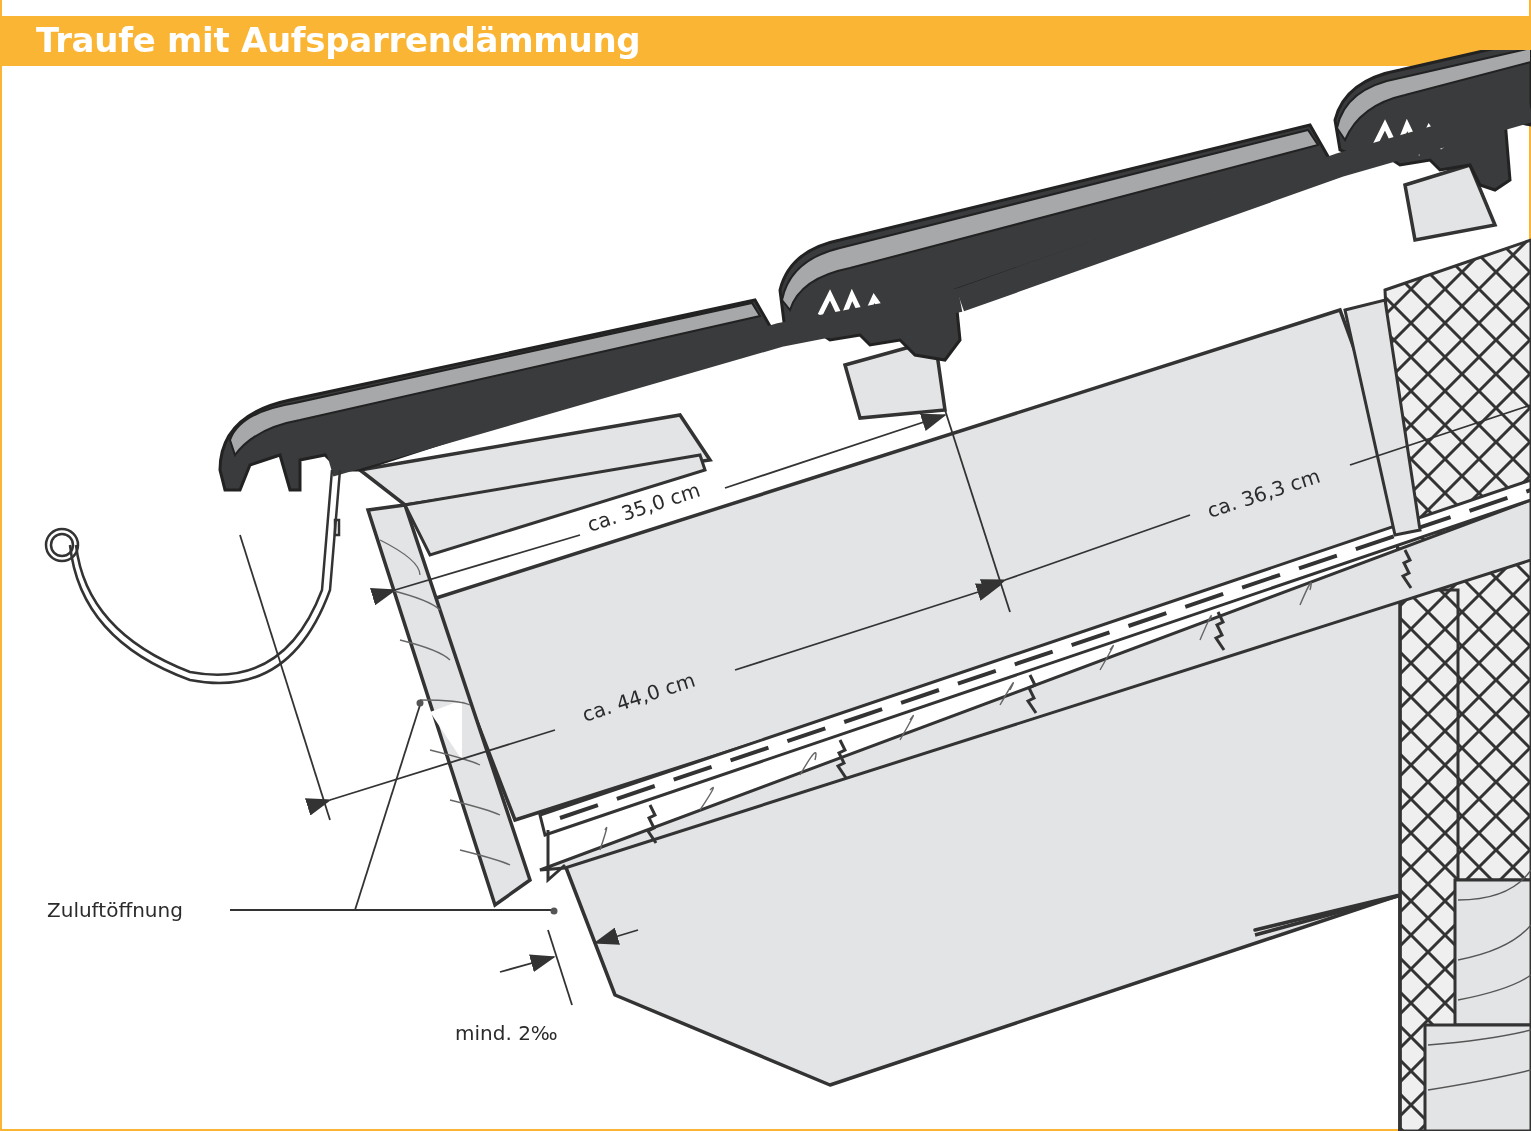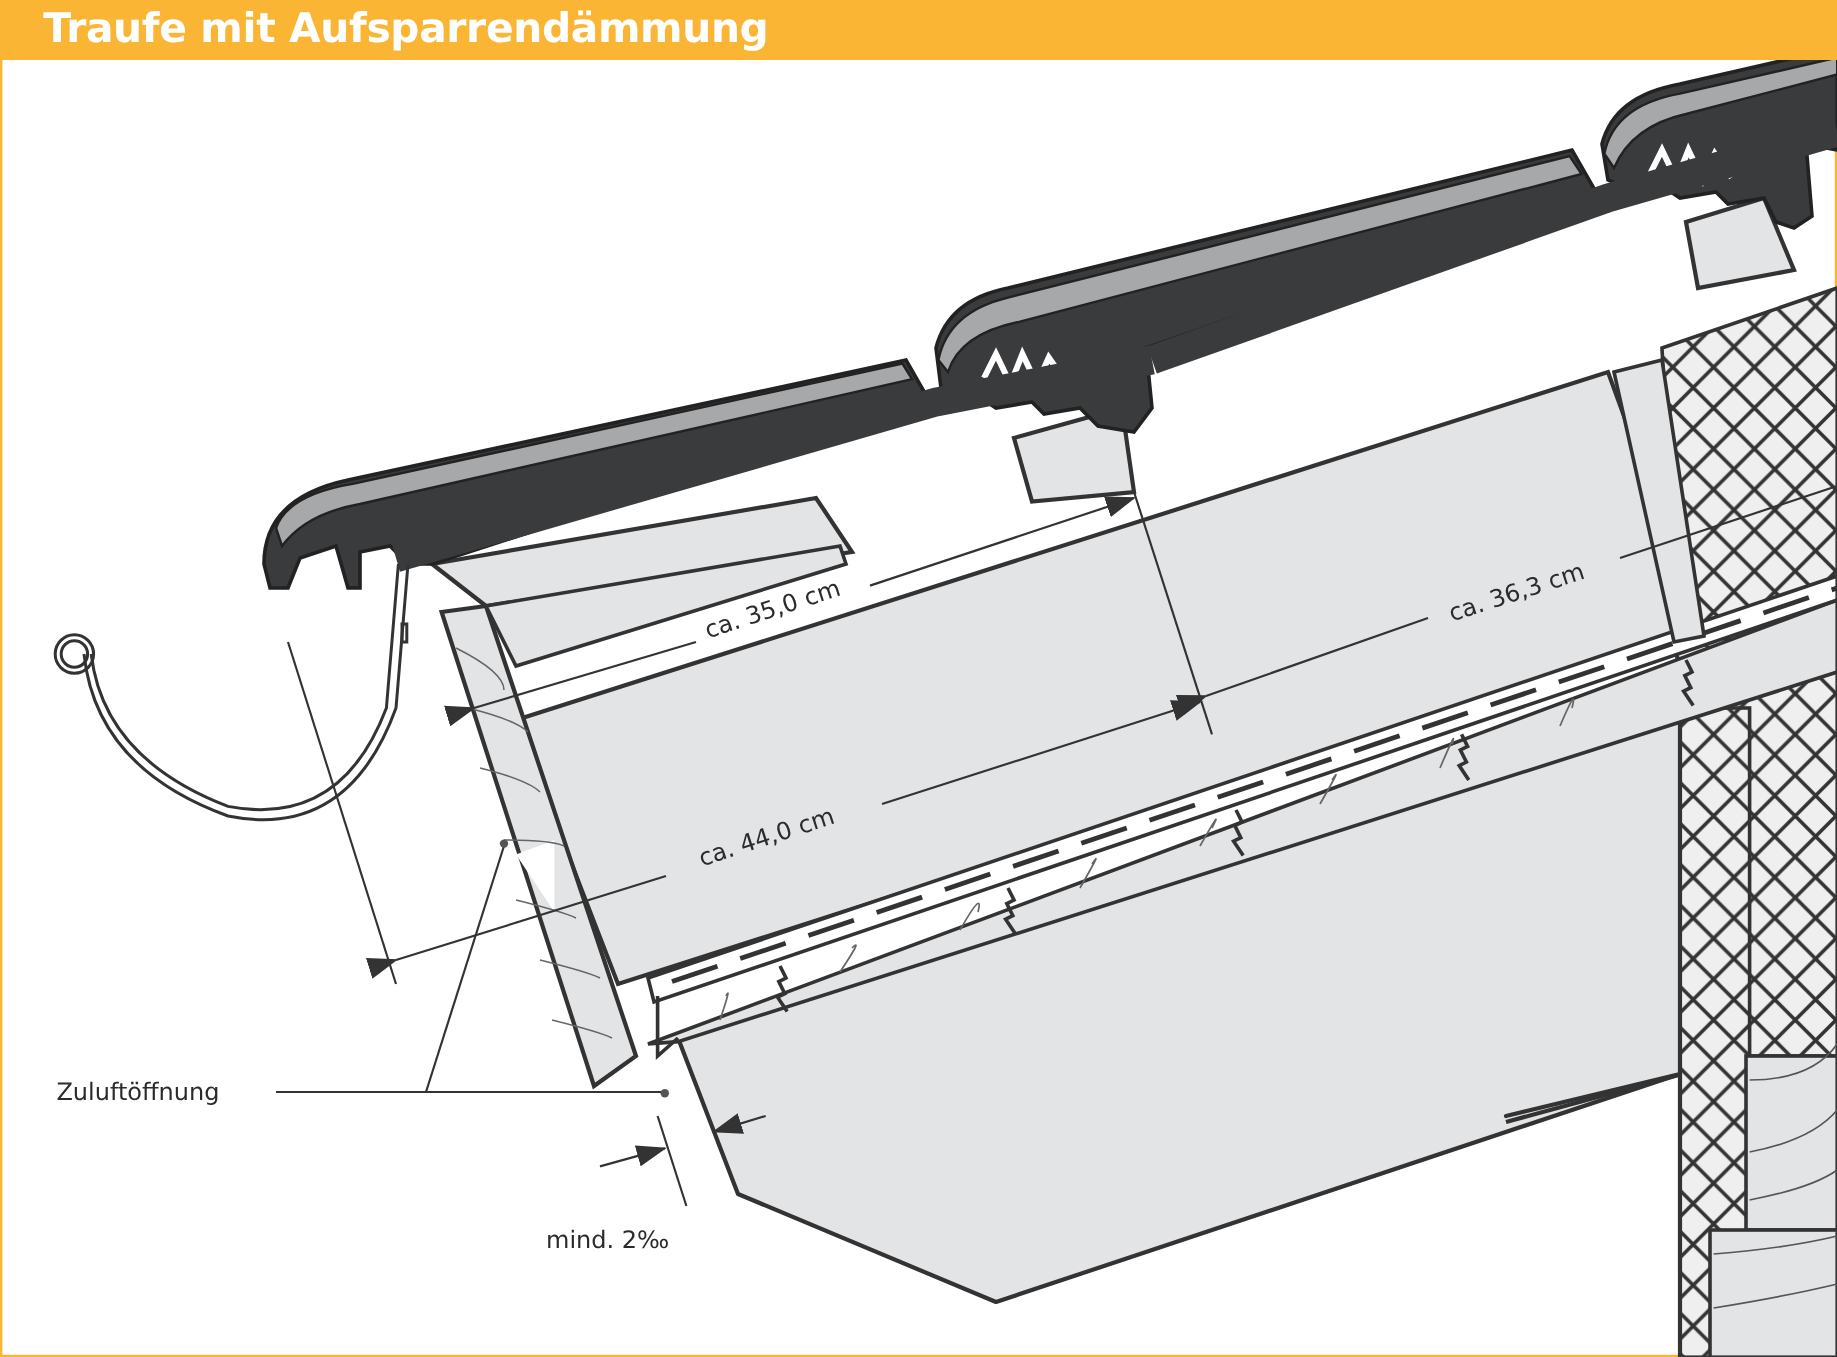--- a/index.html
+++ b/index.html
@@ -1,18 +1,18 @@
 <!DOCTYPE html>
 <html><head>
 <meta charset="utf-8">
 <style>
   html, body { margin: 0; padding: 0; background: #ffffff; }
   body { width: 1531px; height: 1131px; position: relative; overflow: hidden; font-family: "DejaVu Sans", sans-serif; }
   .frame { position: absolute; left: 0; top: 0; width: 1531px; height: 1131px; box-sizing: border-box; border: 2px solid #fbb534; border-top: none; }
-  .title-bar { position: absolute; left: 0; top: 0; width: 1531px; height: 50px; background: #fbb534; }
+  .title-bar { position: absolute; left: 0; top: 16px; width: 1531px; height: 50px; background: #fbb534; }
   .title-text { position: absolute; left: 36px; top: 1px; font-family: "DejaVu Sans", sans-serif; font-weight: bold; font-size: 34px; color: #ffffff; letter-spacing: -0.3px; line-height: 46px; }
   svg { position: absolute; left: 0; top: 50px; }
   .lbl { font-family: "DejaVu Sans", sans-serif; font-size: 20px; fill: #2b2b2b; }
 </style>
 </head>
 <body>
 
 <div class="frame"></div>
 <div class="title-bar">
   <div class="title-text">Traufe mit Aufsparrendämmung</div>

